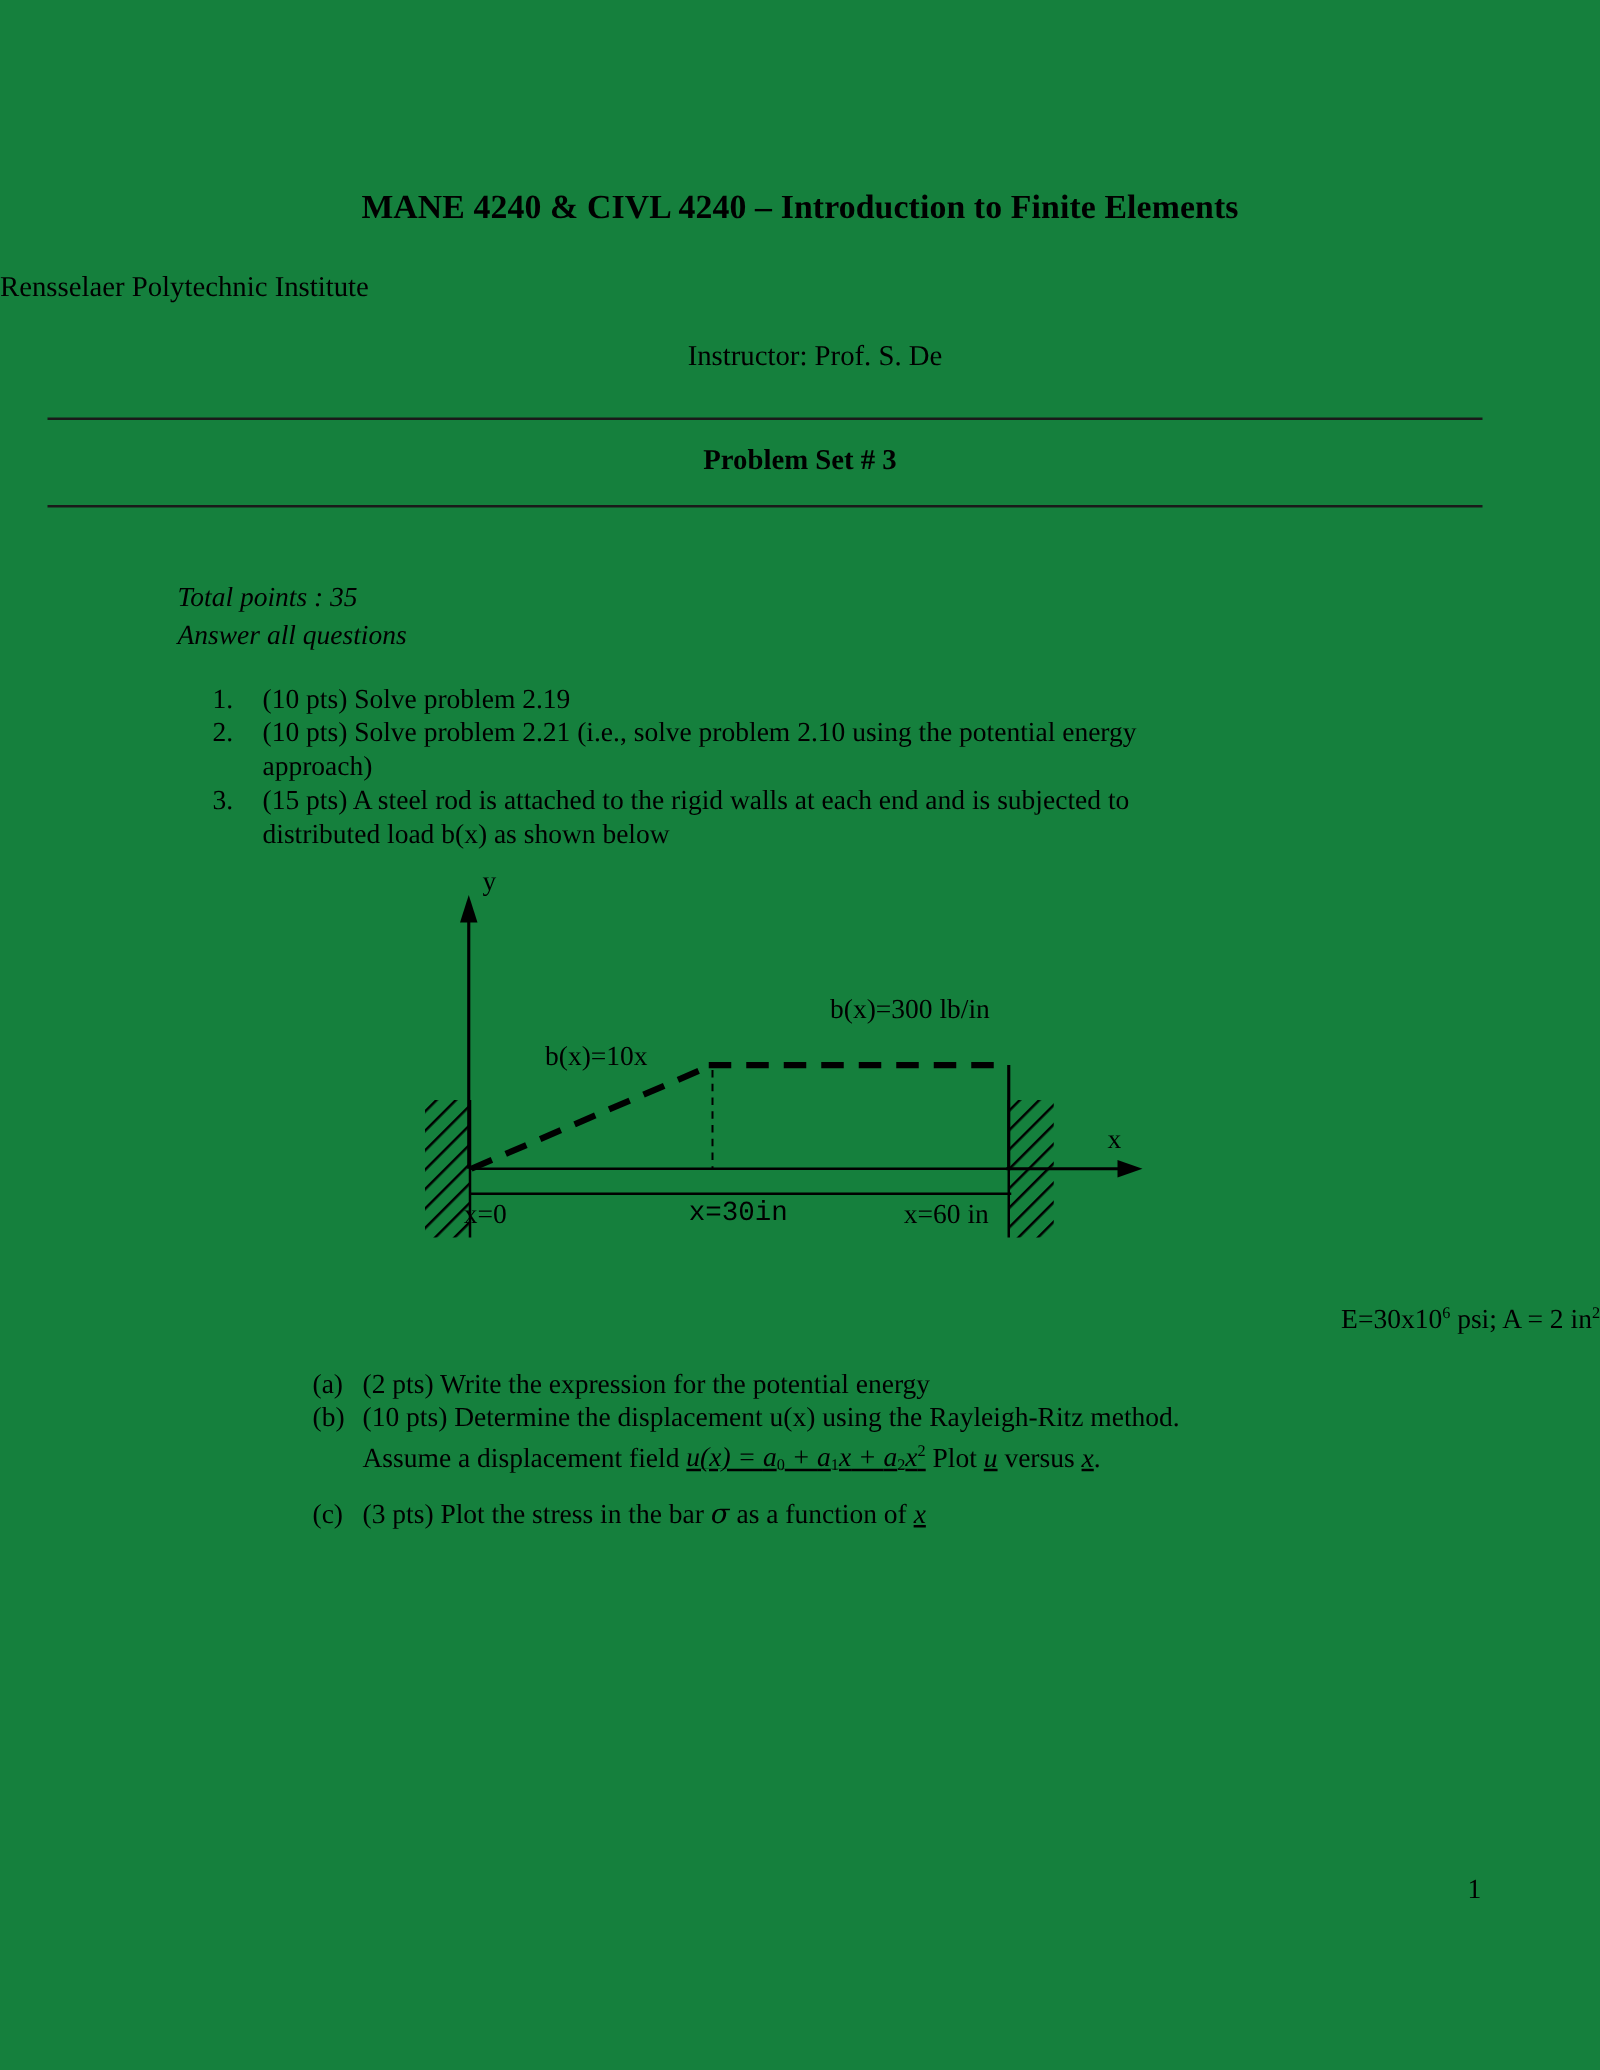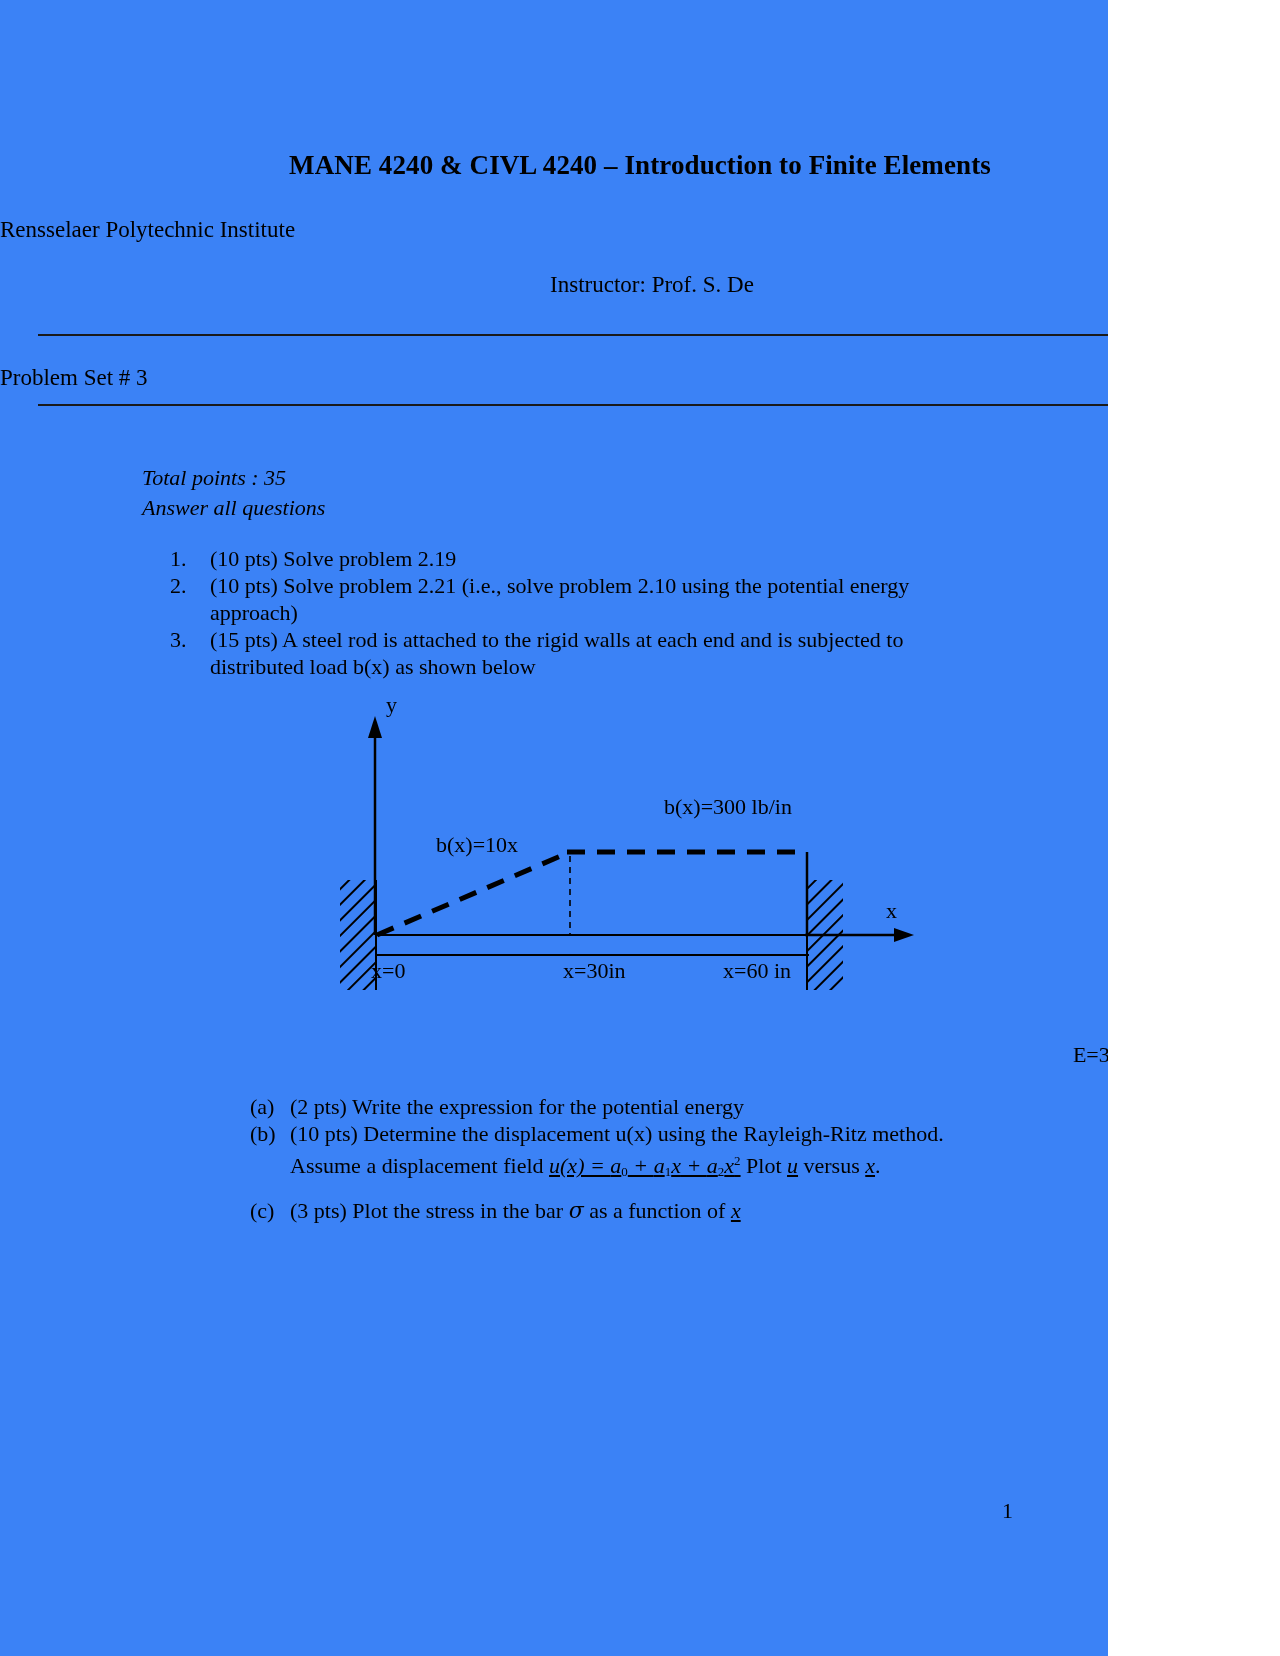--- a/index.html
+++ b/index.html
@@ -2,23 +2,23 @@
 <html><head>
 <meta charset="utf-8">
 <style>
   html, body {
     margin: 0;
     padding: 0;
     background: #ffffff;
   }
   .page {
     position: relative;
-    width: 1108px;
+    width: 1280px;
     height: 1656px;
-    background: #3b82f6;
+    background: #15803d;
     font-family: "Liberation Serif", "DejaVu Serif", serif;
     color: #000000;
     overflow: hidden;
   }
 
   
   .doc-title {
     position: absolute;
     top: 150px;
     left: 0;
@@ -47,26 +47,26 @@
     position: absolute;
     left: 38px;
     width: 1148px;
     border-top: 2px solid #1a1a1a;
     height: 0;
   }
   .rule-top { top: 334px; }
   .rule-bottom { top: 404px; }
   .ps-title {
     position: absolute;
-    top: 365px;
+    top: 355px;
     left: 0;
     width: 1280px;
-    text-align: left;
+    text-align: center;
     font-size: 23px;
-    font-weight: normal;
+    font-weight: bold;
   }
 
   
   .intro {
     position: absolute;
     left: 142px;
     top: 463px;
     font-style: italic;
     font-size: 22px;
     line-height: 30px;
@@ -107,21 +107,21 @@
   .fig-label {
     position: absolute;
     font-size: 22px;
     white-space: nowrap;
   }
   .lbl-y     { left: 66px;  top: 2px; }
   .lbl-x     { left: 566px; top: 208px; }
   .lbl-b300  { left: 344px; top: 104px; }
   .lbl-b10x  { left: 116px; top: 142px; }
   .lbl-x0    { left: 51px;  top: 268px; }
-  .lbl-x30   { left: 243px; top: 268px; }
+  .lbl-x30   { left: 231px; top: 268px; font-family: Liberation Mono, monospace; }
   .lbl-x60   { left: 403px; top: 268px; }
 
   
   .material {
     position: absolute;
     top: 1042px;
     left: 0;
     width: 1280px;
     text-align: right;
     font-size: 22px;

